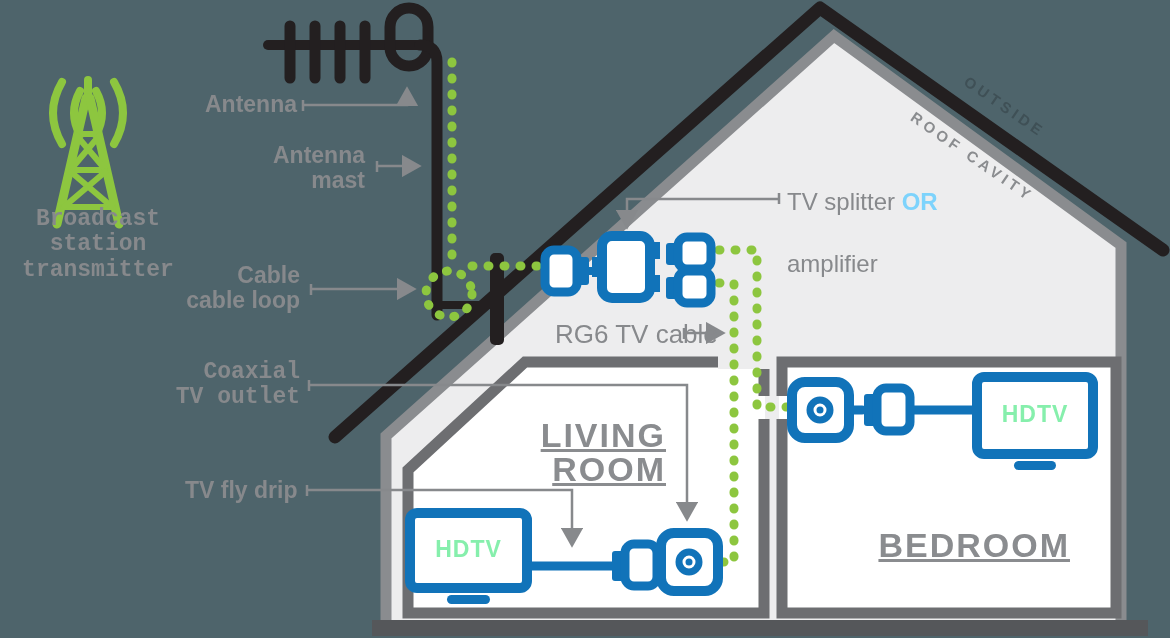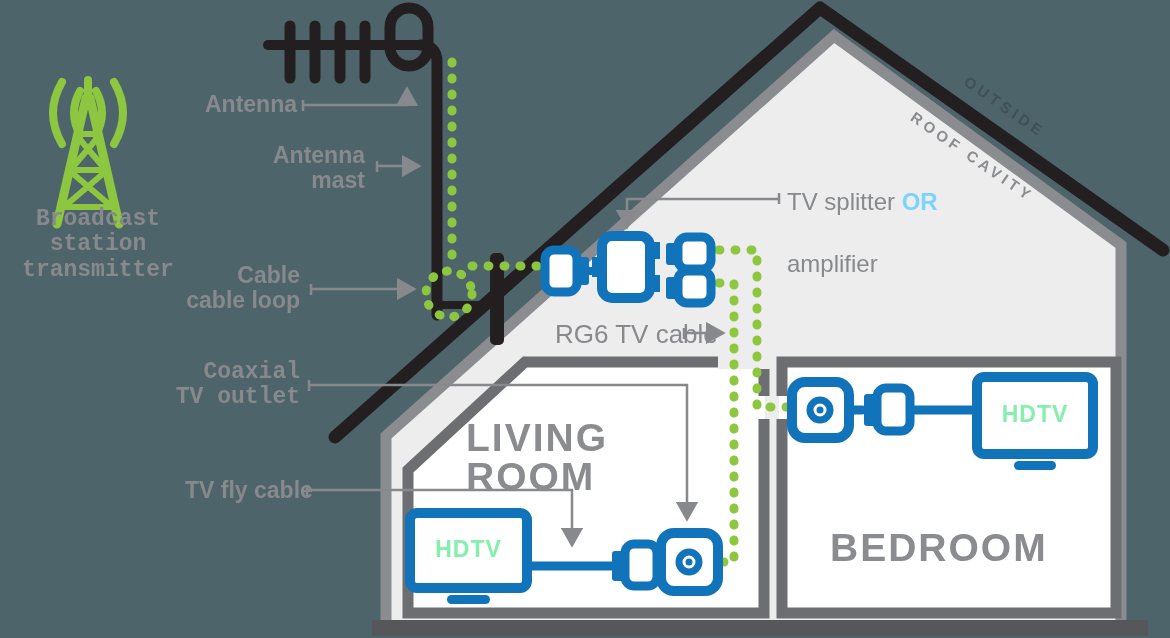--- a/index.html
+++ b/index.html
@@ -7,22 +7,22 @@
          font-family:"Liberation Sans",sans-serif;background:#4e646b;}
   .stage svg{position:absolute;left:0;top:0;}
   .lbl{position:absolute;color:#87898c;font-weight:bold;font-size:23px;
        line-height:1.1;white-space:pre-line;}
   .lbl.reg{font-weight:normal;}
   .ra{text-align:right;}
   .ctr{text-align:center;}
   .splitter-lbl{position:absolute;left:787px;top:186px;color:#87898c;
        font-size:24px;line-height:31px;font-weight:normal;}
   .splitter-lbl b{color:#7dd3fc;}
-  .room-lbl{position:absolute;color:#8a8c8f;font-weight:bold;font-size:39px;
-       letter-spacing:2px;text-align:left;white-space:pre-line;line-height:1.0;}
+  .room-lbl{position:absolute;color:#8a8c8f;font-weight:bold;font-size:34px;
+       letter-spacing:2px;text-align:right;white-space:pre-line;line-height:1.0;text-decoration:underline;}
   .roof-lbl{position:absolute;font-weight:bold;font-size:15px;letter-spacing:4px;
        transform:rotate(34.5deg);text-align:center;}
   .hdtv-lbl{position:absolute;color:#86efac;font-weight:bold;font-size:23px;
        letter-spacing:1px;text-align:center;}
 </style>
 </head>
 <body>
 
 <div class="stage">
 
@@ -170,21 +170,21 @@
 <div class="lbl ra" style="left:100px;top:263px;width:200px;">Cable
 cable loop</div>
 
 <div class="splitter-lbl"><span>TV splitter </span><b>OR</b><br><br><span>amplifier</span></div>
 
 <div class="lbl reg" style="left:527px;top:320px;font-size:26px;margin-left:28px;">RG6 TV cable</div>
 
 <div class="lbl ra" style="left:60px;top:360px;width:240px;font-family:Liberation Mono, monospace;">Coaxial
 TV outlet</div>
 
-<div class="lbl" style="left:185px;top:478px;">TV fly cable</div>
+<div class="lbl" style="left:185px;top:478px;">TV fly drip</div>
 
 <div class="roof-lbl" style="left:925px;top:98px;width:160px;color:#3f5056;">OUTSIDE</div>
 
 <div class="roof-lbl" style="left:880px;top:148px;width:185px;color:#8a8c8f;">ROOF CAVITY</div>
 
 <div class="room-lbl" style="left:466px;top:418px;width:200px;">LIVING
 ROOM</div>
 
 <div class="room-lbl" style="left:830px;top:528px;width:240px;">BEDROOM</div>
 

